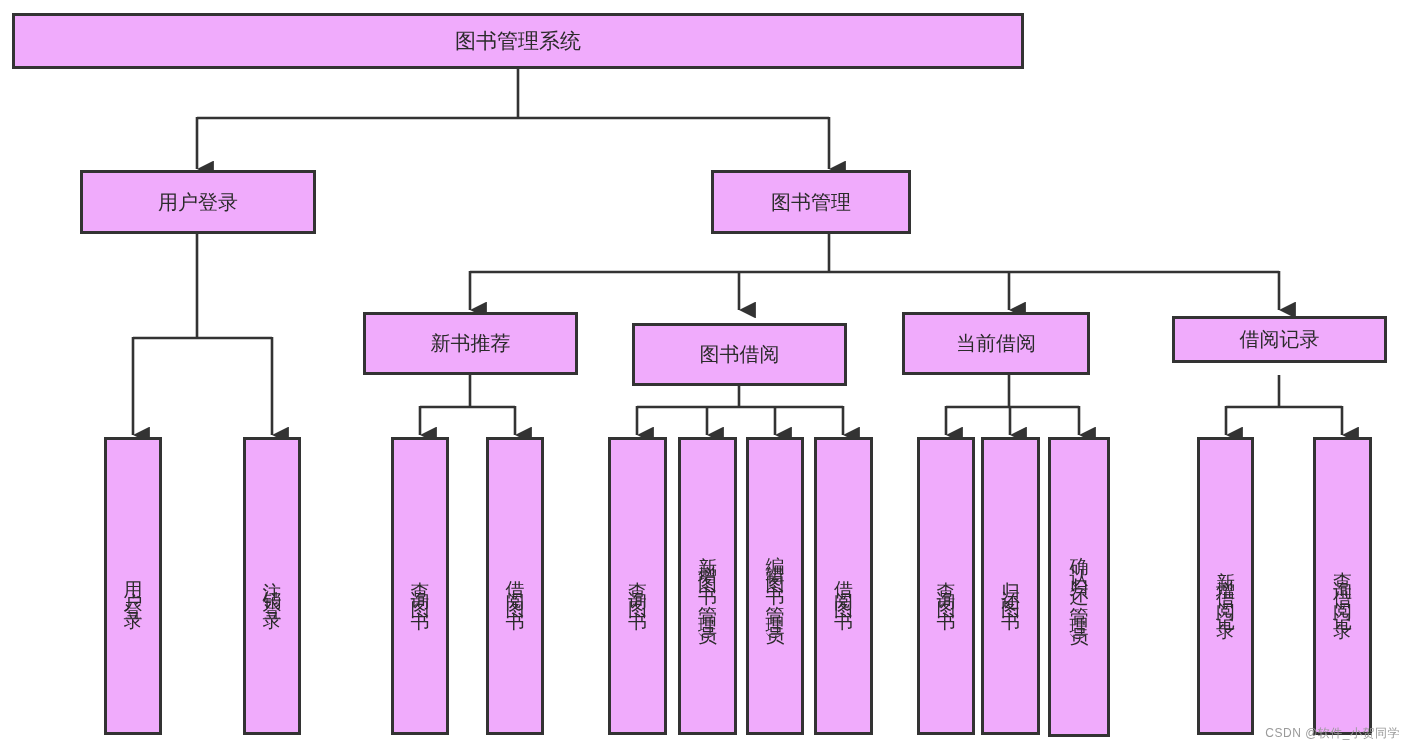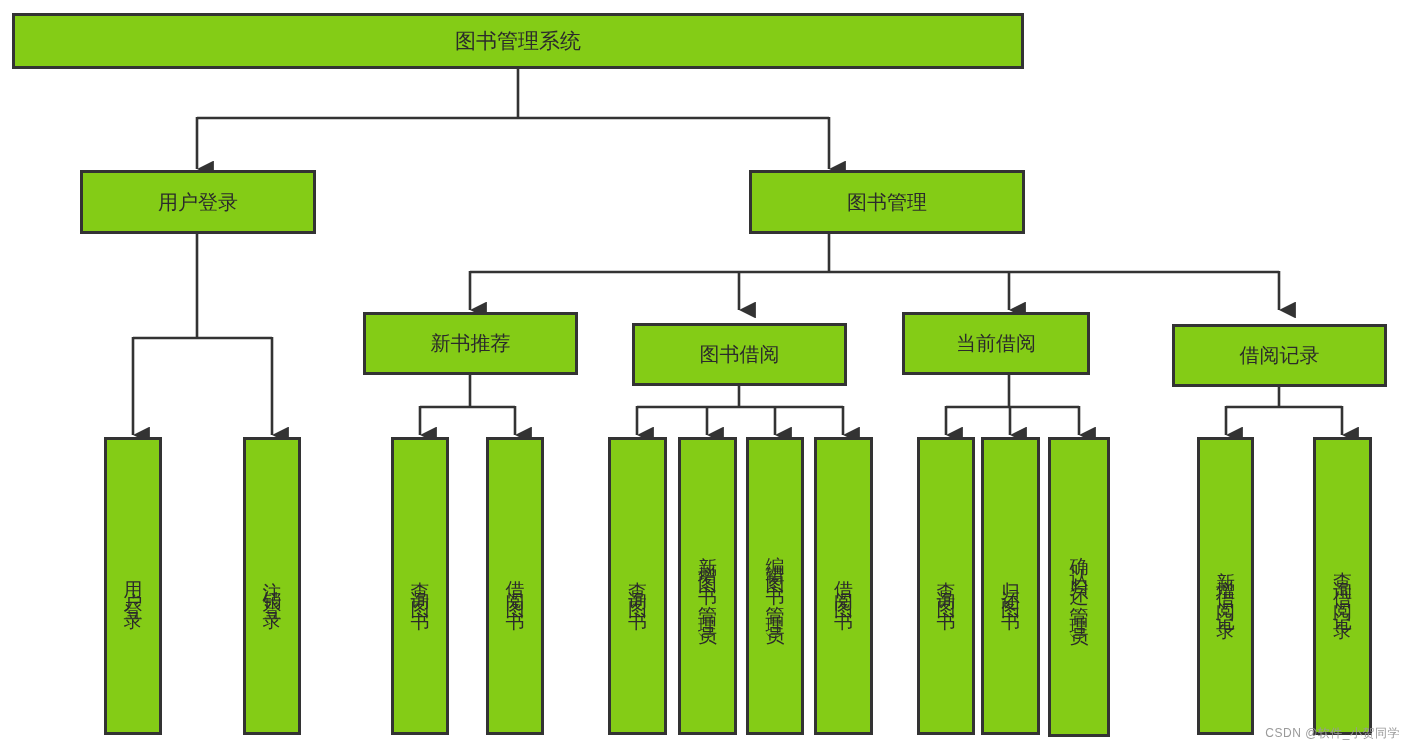--- a/index.html
+++ b/index.html
@@ -11,21 +11,21 @@
     font-family: "Liberation Sans", sans-serif;
   }
   svg.connectors {
     position: absolute; left: 0; top: 0;
     width: 1405px; height: 747px;
     z-index: 1;
   }
   .node {
     position: absolute;
     box-sizing: border-box;
-    background: #84cc16;
+    background: #f0abfc;
     border: 3px solid #333333;
     display: flex;
     align-items: center;
     justify-content: center;
     color: #2b2b2b;
     font-size: 20px;
     z-index: 2;
     text-align: right;
   }
   .node.root { font-size: 21px; }
@@ -101,26 +101,26 @@
   <g stroke="#333333" stroke-width="2.6" fill="none">
     <path d="M1279,375 V407 M1226,407 H1342"></path>
     <line x1="1226" y1="406" x2="1226" y2="435" marker-end="url(#arw)"></line>
     <line x1="1342" y1="406" x2="1342" y2="435" marker-end="url(#arw)"></line>
   </g>
 </svg>
 
 <div class="node root" style="left:12px; top:13px; width:1012px; height:56px">图书管理系统</div>
 
 <div class="node" style="left:80px; top:170px; width:236px; height:64px">用户登录</div>
-<div class="node" style="left:749px; top:170px; width:276px; height:64px">图书管理</div>
+<div class="node" style="left:711px; top:170px; width:200px; height:64px">图书管理</div>
 
 <div class="node" style="left:363px; top:312px; width:215px; height:63px">新书推荐</div>
 <div class="node" style="left:632px; top:323px; width:215px; height:63px">图书借阅</div>
 <div class="node" style="left:902px; top:312px; width:188px; height:63px">当前借阅</div>
-<div class="node" style="left:1172px; top:324px; width:215px; height:63px">借阅记录</div>
+<div class="node" style="left:1172px; top:316px; width:215px; height:47px">借阅记录</div>
 
 <div class="node vnode" style="left:104px; top:437px; width:58px; height:298px">用户登录</div>
 <div class="node vnode" style="left:243px; top:437px; width:58px; height:298px">注销登录</div>
 
 <div class="node vnode" style="left:391px; top:437px; width:58px; height:298px">查询图书</div>
 <div class="node vnode" style="left:486px; top:437px; width:58px; height:298px">借阅图书</div>
 
 <div class="node vnode" style="left:608px; top:437px; width:59px; height:298px">查询图书</div>
 <div class="node vnode" style="left:678px; top:437px; width:59px; height:298px">新增图书（管理员）</div>
 <div class="node vnode" style="left:746px; top:437px; width:58px; height:298px">编辑图书（管理员）</div>

